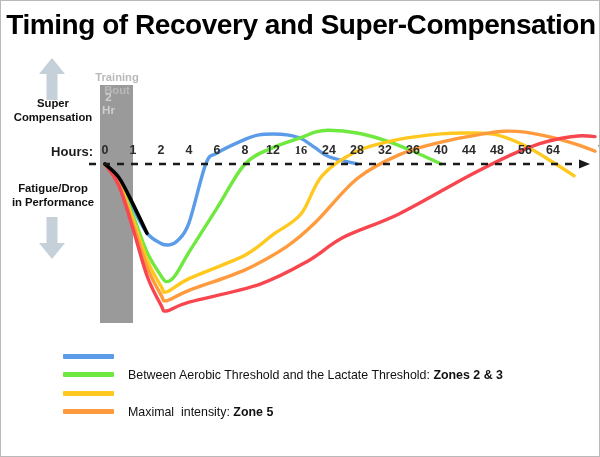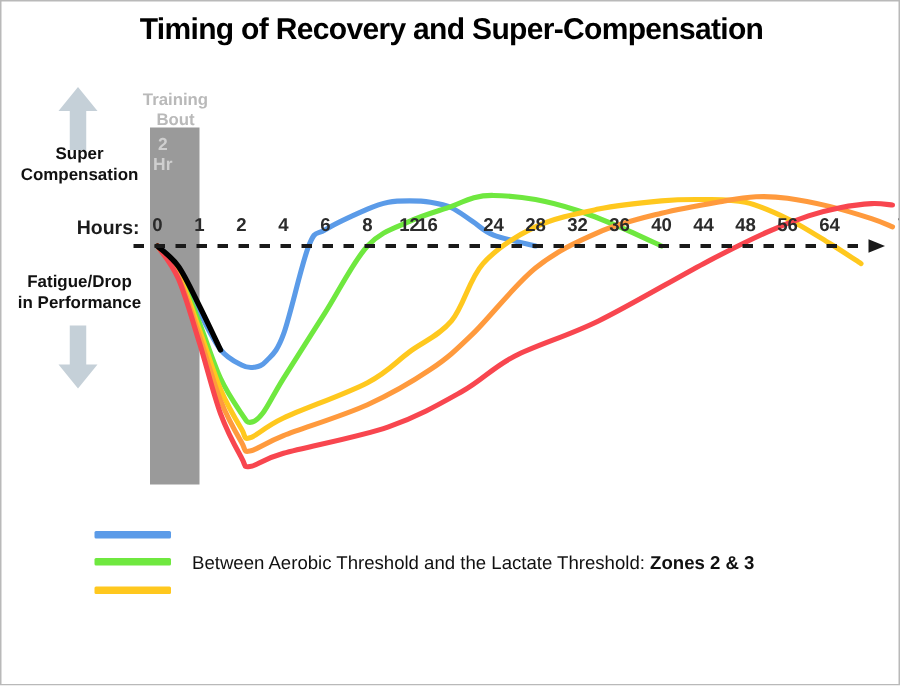--- a/index.html
+++ b/index.html
@@ -19,21 +19,21 @@
     -webkit-font-smoothing: antialiased;
   }
 
   
   #chart-title {
     position: absolute;
     left: 0;
     top: 8px;
     width: 600px;
     text-align: center;
-    font-size: 20px;
+    font-size: 28px;
     font-weight: bold;
     letter-spacing: -0.45px;
     color: #000000;
     font-family: "Liberation Sans", sans-serif;
   }
 
   
   #plot {
     position: absolute;
     left: 0;
@@ -87,21 +87,21 @@
     position: absolute;
     left: 99px;
     top: 84px;
     width: 33px;
     height: 238px;
     background: #9a9a9a;
   }
   #training-bout-label {
     position: absolute;
     left: 88px;
-    top: 60px;
+    top: 70px;
     width: 56px;
     text-align: center;
     font-size: 11.2px;
     font-weight: bold;
     color: #b9b9b9;
     line-height: 13px;
   }
   #training-bout-duration {
     position: absolute;
     left: 99px;
@@ -201,21 +201,21 @@
       <g id="ticks-group"></g>
     </svg>
 
   <div class="tick-label" style="left: 104px;">0</div>
       <div class="tick-label" style="left: 132px;">1</div>
       <div class="tick-label" style="left: 160px;">2</div>
       <div class="tick-label" style="left: 188px;">4</div>
       <div class="tick-label" style="left: 216px;">6</div>
       <div class="tick-label" style="left: 244px;">8</div>
       <div class="tick-label" style="left: 272px;">12</div>
-      <div class="tick-label" style="left: 284px;">16</div>
+      <div class="tick-label" style="left: 300px; font-family: Liberation Serif, serif;">16</div>
       <div class="tick-label" style="left: 328px;">24</div>
       <div class="tick-label" style="left: 356px;">28</div>
       <div class="tick-label" style="left: 384px;">32</div>
       <div class="tick-label" style="left: 412px;">36</div>
       <div class="tick-label" style="left: 440px;">40</div>
       <div class="tick-label" style="left: 468px;">44</div>
       <div class="tick-label" style="left: 496px;">48</div>
       <div class="tick-label" style="left: 524px;">56</div>
       <div class="tick-label" style="left: 552px;">64</div>
       <div class="tick-label" style="left: 604px;">72</div>
@@ -225,15 +225,19 @@
       <div class="legend-row">
         <div class="legend-swatch" style="background: rgb(91, 155, 232);"></div>
       </div>
       <div class="legend-row">
         <div class="legend-swatch" style="background: rgb(111, 232, 63);"></div>
         <div class="legend-text">Between Aerobic Threshold and the Lactate Threshold: <b>Zones 2 &amp; 3</b></div>
       </div>
       <div class="legend-row">
         <div class="legend-swatch" style="background: rgb(255, 200, 30);"></div>
       </div>
+      <div class="legend-row">
+        <div class="legend-swatch" style="background: rgb(255, 154, 61);"></div>
+        <div class="legend-text">Maximal  intensity: <b>Zone 5</b></div>
+      </div>
     </div>
 
 </div>
 
 </body></html>

